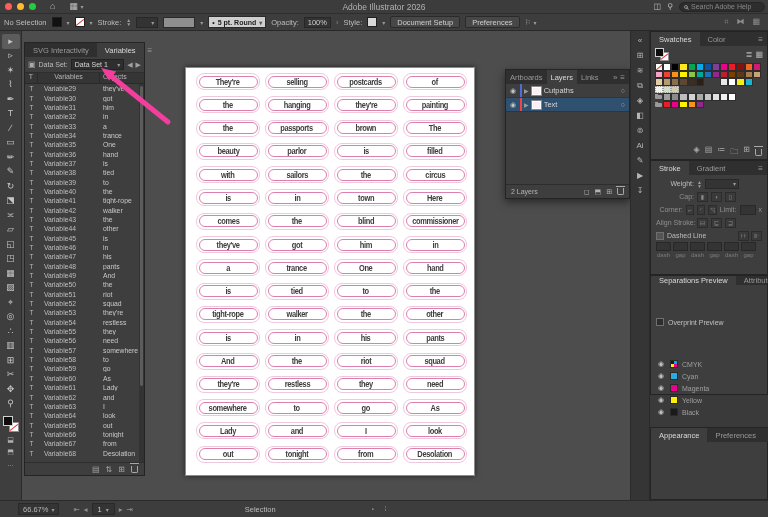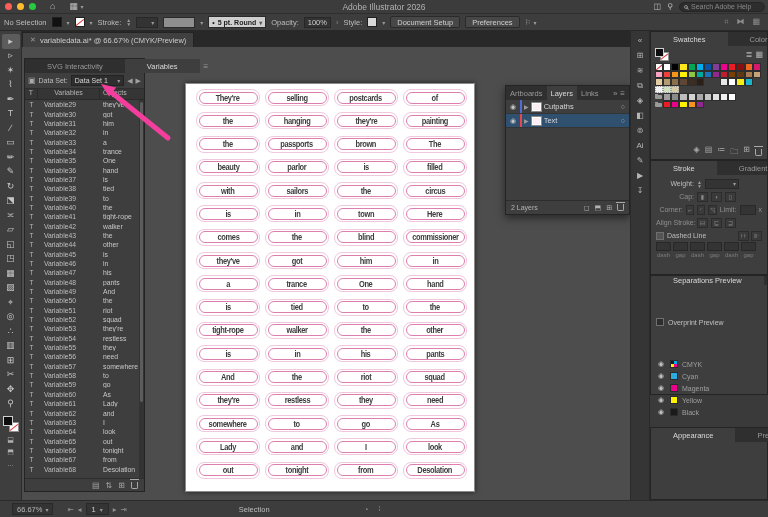--- a/index.html
+++ b/index.html
@@ -58,21 +58,21 @@
   .center { width:608px; display:flex; flex-direction:column; min-width:0; }
   .tabstrip { height:16px; background:#282828; display:flex; align-items:flex-end; }
   .doctab { height:15px; background:#404040; border:1px solid #232323; border-bottom:none;
     display:flex; align-items:center; gap:4px; padding:0 7px; color:#cccccc; font-size:7.5px; max-width:210px; white-space:nowrap; }
   .doctab .x { color:#9a9a9a; font-size:7px; }
   .workspace { flex:1; background:#4d4d4d; position:relative; overflow:hidden; }
 
   
   .panel { background:#3e3e3e; border:1px solid #242424; color:#c3c3c3; font-size:8px; }
   .ptabs { height:14px; background:#2f2f2f; display:flex; align-items:stretch; }
-  .ptab { padding:0 22px; display:flex; align-items:center; color:#999; font-size:7.5px; white-space:nowrap; }
+  .ptab { padding:0 8px; display:flex; align-items:center; color:#999; font-size:7.5px; white-space:nowrap; }
   .ptab.active { background:#3e3e3e; color:#d9d9d9; }
   .pmenu { margin-left:auto; color:#9a9a9a; padding:0 4px; display:flex; align-items:center; font-size:8px; }
 
   
   .vars-panel { position:absolute; left:2px; top:11px; width:121px; height:434px; display:flex; flex-direction:column; z-index:5; }
   .ds-row { height:16px; display:flex; align-items:center; gap:3px; padding:0 3px; border-bottom:1px solid #2e2e2e; }
   .ds-ico { color:#a8a8a8; font-size:8px; }
   .ds-label { font-size:7px; color:#bdbdbd; white-space:nowrap; }
   .ds-select { flex:1; height:11px; background:#2e2e2e; border:1px solid #232323; color:#d6d6d6;
     font-size:7px; display:flex; align-items:center; justify-content:space-between; padding:0 3px; min-width:0; }
@@ -184,21 +184,21 @@
   .ap-caret { color:#9a9a9a; font-size:6px; }
   .ap-ind { width:14px; flex:none; }
   .ap-link { text-decoration:underline; }
   .ap-bottom { height:13px; margin-top:auto; border-top:1px solid #2d2d2d; display:flex; align-items:center;
     gap:5px; padding:0 5px; color:#ababab; font-size:7.5px; }
   .ap-bottom .grow { flex:1; }
   .dim { color:#6e6e6e; }
 
   
   .statusbar { height:17px; background:#3d3d3d; border-top:1px solid #2a2a2a; display:flex;
-    align-items:center; gap:4px; padding-left:12px; color:#b5b5b5; font-size:7.5px; }
+    align-items:center; gap:4px; padding-left:18px; color:#b5b5b5; font-size:7.5px; }
   .zoombox { display:flex; align-items:center; gap:3px; background:#343434; border:1px solid #292929;
     height:12px; padding:0 4px; }
   .navgrp { display:flex; align-items:center; gap:4px; margin-left:10px; color:#8f8f8f; }
   .abfield { display:flex; align-items:center; gap:4px; background:#343434; border:1px solid #292929;
     height:12px; padding:0 5px; color:#cfcfcf; }
   .toolname { margin-left:108px; color:#bdbdbd; }
   .sb-icons { margin-left:92px; display:flex; gap:10px; color:#8f8f8f; }
 </style>
 </head>
 <body>
@@ -373,26 +373,20 @@
       <div class="fillstroke">
         <span class="fs-fill"></span>
         <span class="fs-stroke slash" style="position:absolute;right:0;bottom:0;"></span>
       </div>
       <span class="mini">⬓</span>
       <span class="mini">⬒</span>
       <span class="mini">…</span>
     </div>
 
     <div class="center">
-      <div class="tabstrip">
-        <div class="doctab">
-          <span class="x">✕</span>
-          <span>variabledata.ai* @ 66.67% (CMYK/Preview)</span>
-        </div>
-      </div>
 
       <div class="workspace">
 
         <div class="panel vars-panel">
           <div class="ptabs">
             <span class="ptab">SVG Interactivity</span>
             <span class="ptab active">Variables</span>
             <span class="pmenu">≡</span>
           </div>
           <div class="ds-row">

